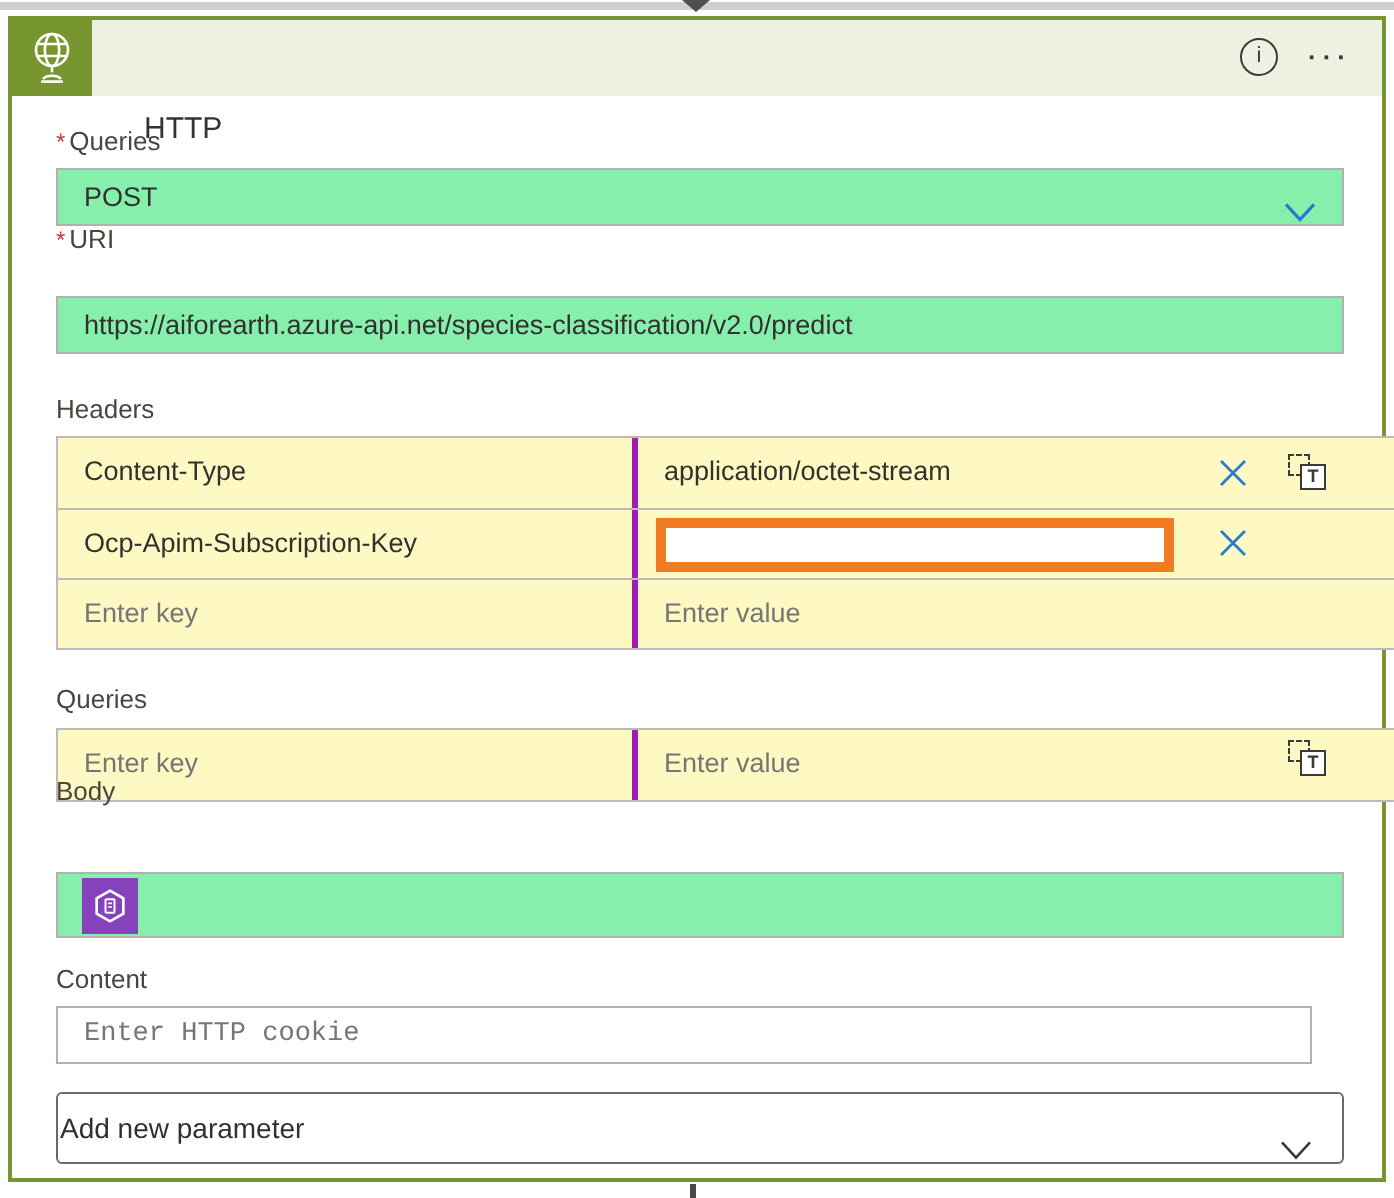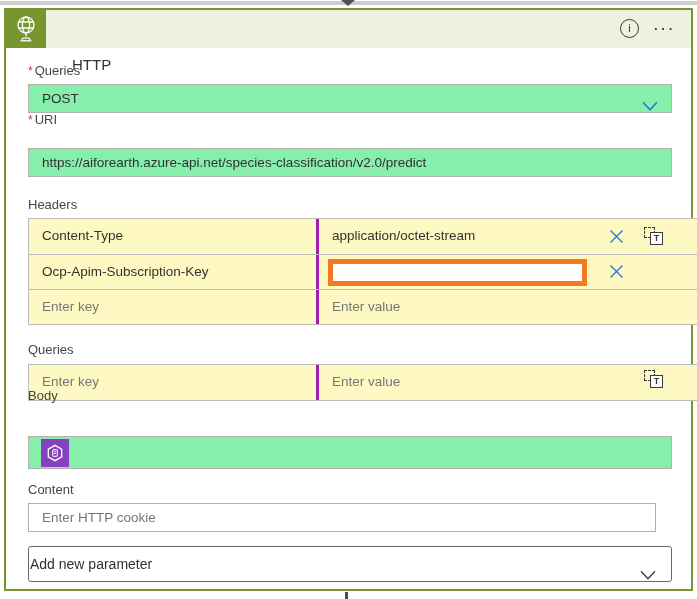--- a/index.html
+++ b/index.html
@@ -61,21 +61,21 @@
   .body-box{top:436px;height:33px;}
   .token-chip{position:absolute;left:12px;top:2px;height:28px;display:flex;align-items:stretch;cursor:pointer;}
   .chip-icon{width:28px;height:28px;background:#8641BD;display:flex;align-items:center;justify-content:center;}
   .chip-label-wrap{background:#EFE5F7;display:flex;align-items:center;padding:0 10px 0 12px;}
   .chip-label{font-size:13.5px;color:#323130;}
   .chip-x{margin-left:9px;font-size:13px;color:#4a4a4a;line-height:1;cursor:pointer;}
 
   
   .cookie-input{position:absolute;left:28px;top:503px;width:628px;height:29px;box-sizing:border-box;
     border:1px solid #B3B0AD;padding:0 10px 0 13px;font-size:13.5px;color:#323130;outline:none;
-    font-family:Liberation Sans, sans-serif;}
+    font-family:Liberation Mono, monospace;}
   .cookie-input::placeholder{color:#767676;opacity:1;}
 
   
   .add-param{position:absolute;left:28px;top:546px;width:644px;height:36px;box-sizing:border-box;
     border:1px solid #6B6965;border-radius:3px;background:#fff;font-size:14px;color:#323130;
     line-height:34px;padding-left:1px;cursor:pointer;}
   .add-param .chev{top:12px;right:15px;}
 </style>
 </head>
 <body>

